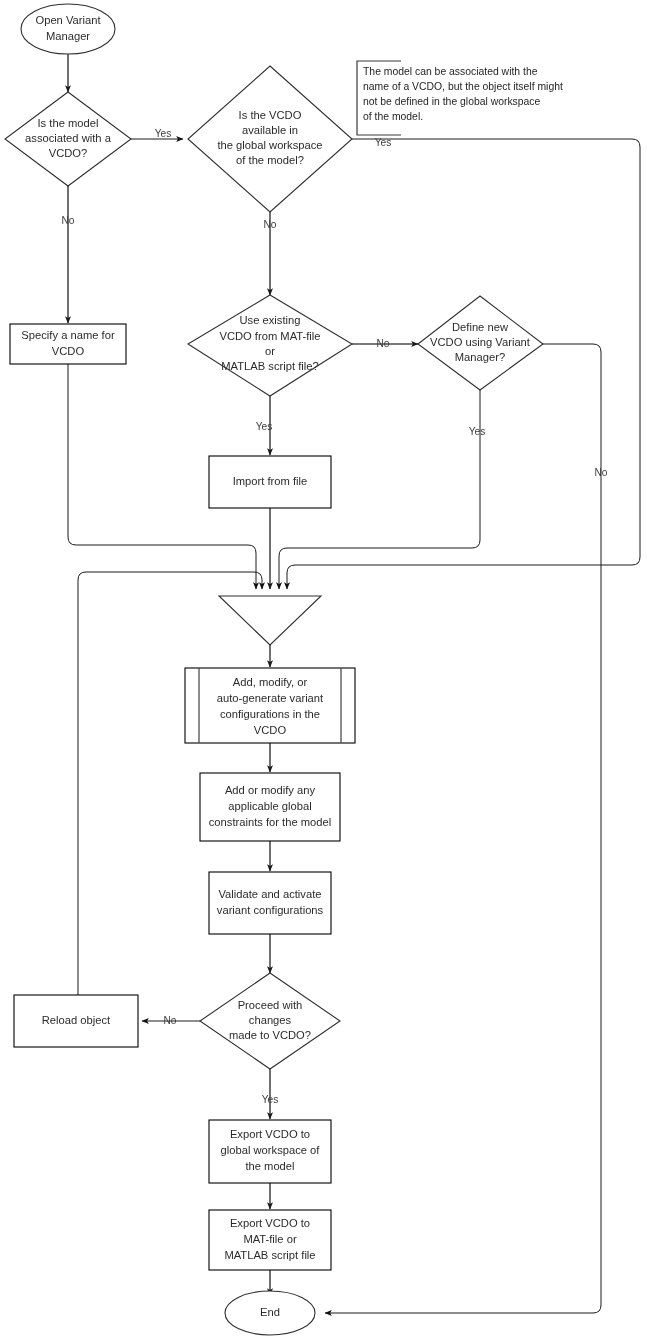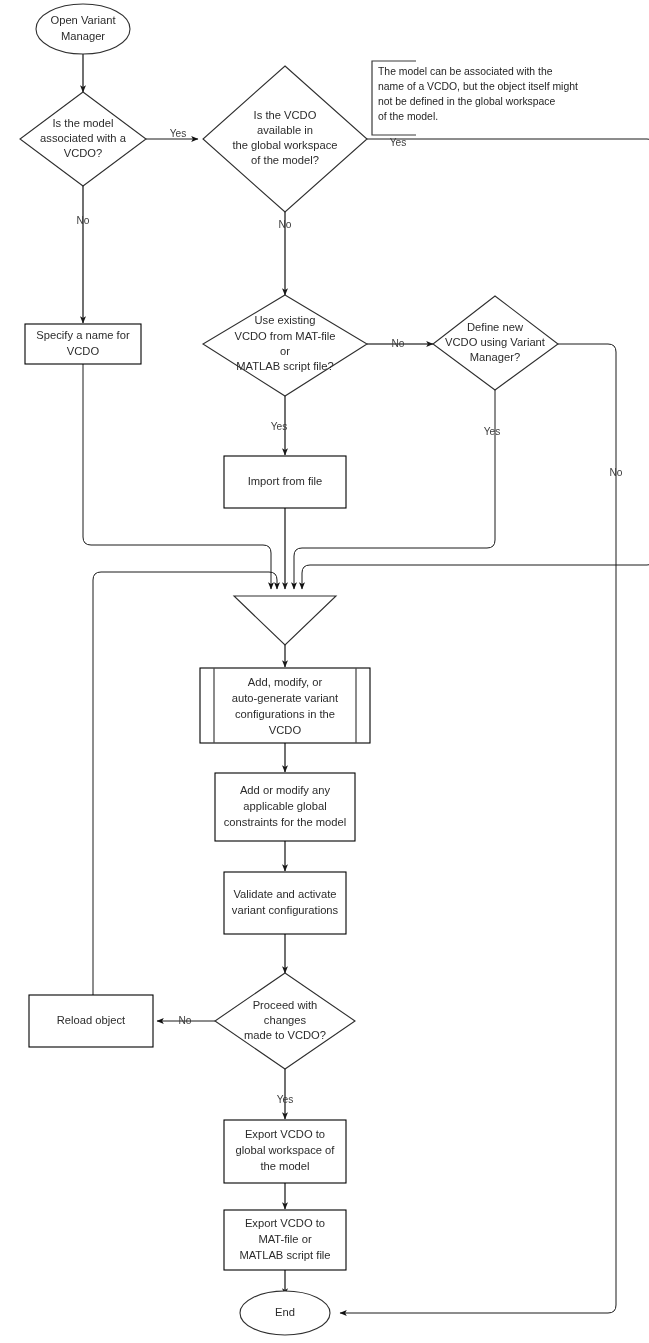--- a/index.html
+++ b/index.html
@@ -6,21 +6,20 @@
     margin: 0;
     padding: 0;
     background: #ffffff;
   }
   #flowchart-root {
     position: relative;
     width: 527px;
     height: 1343px;
     background: #ffffff;
     font-family: "Liberation Sans", sans-serif;
-    padding-left: 15px;
   }
   svg#flow {
     display: block;
     width: 649px;
     height: 1343px;
   }
   .shape {
     fill: #ffffff;
     stroke: #000000;
     stroke-width: 1.1;

